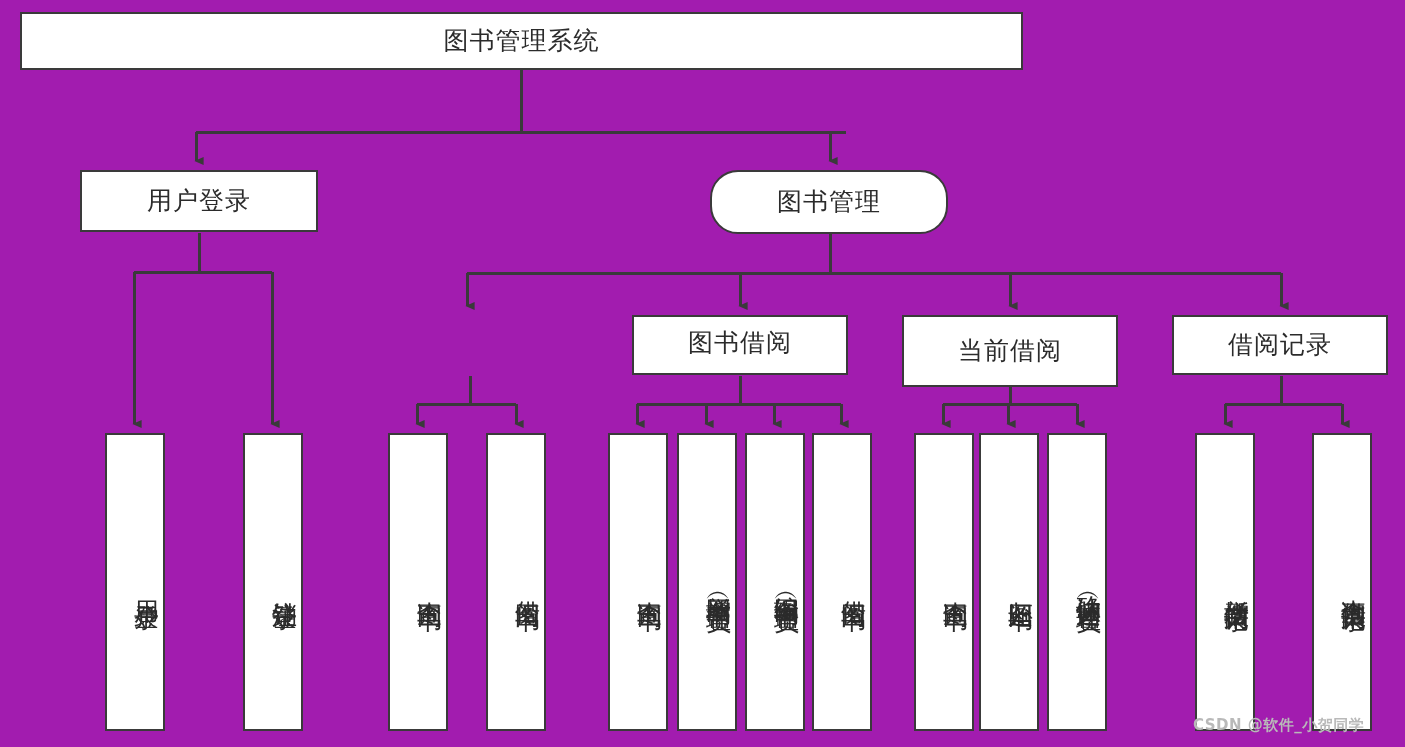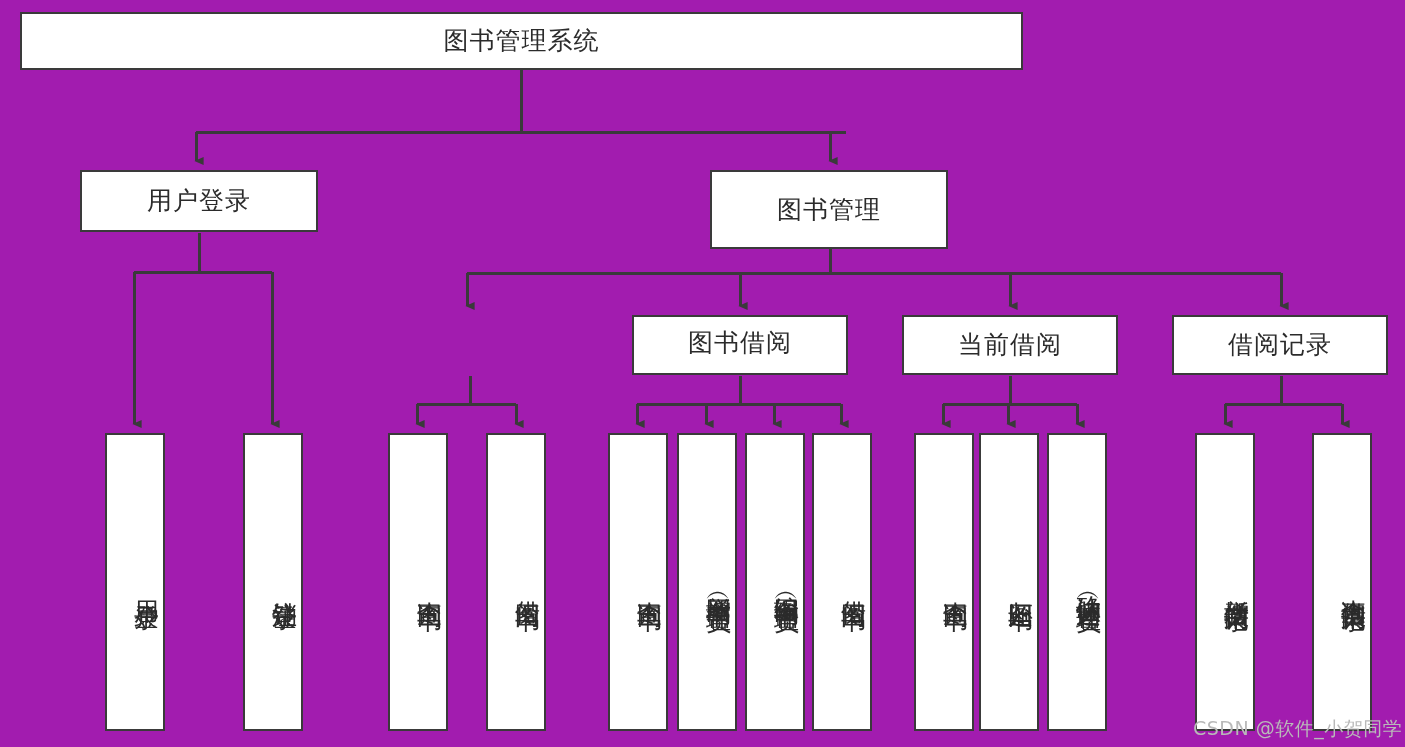--- a/index.html
+++ b/index.html
@@ -48,25 +48,26 @@
     padding-top: 6px;
     align-items: flex-start;
     justify-content: center;
   }
   .node-label {
     white-space: pre;
     display: block;
   }
   .watermark {
     position: absolute;
-    font-size: 19px;
+    font-size: 15px;
     color: #b9b9b9;
     letter-spacing: 0.5px;
     white-space: pre;
     user-select: none;
+    font-weight: bold;
   }
 </style>
 </head>
 <body>
 
 <div id="diagram-root">
 
   <svg class="diagram-canvas" viewBox="0 0 1405 747" xmlns="http://www.w3.org/2000/svg">
     <defs>
       <marker id="arrowhead" markerWidth="10" markerHeight="10" refX="4.2" refY="7.6" orient="auto" markerUnits="userSpaceOnUse">
@@ -117,28 +118,28 @@
     </g>
   </svg>
 
   <div class="node-box horizontal" style="left:20px; top:12px; width:1003px; height:58px;">
     <span class="node-label">图书管理系统</span>
   </div>
 
   <div class="node-box horizontal" style="left:80px; top:170px; width:238px; height:62px;">
     <span class="node-label">用户登录</span>
   </div>
-  <div class="node-box horizontal" style="left:710px; top:170px; width:238px; height:79px;">
+  <div class="node-box horizontal" style="left:710px; top:170px; width:238px; height:64px;border-radius:28px;">
     <span class="node-label">图书管理</span>
   </div>
 
   <div class="node-box horizontal" style="left:632px; top:315px; width:216px; height:60px;font-family:Liberation Mono, monospace;">
     <span class="node-label">图书借阅</span>
   </div>
-  <div class="node-box horizontal" style="left:902px; top:315px; width:216px; height:60px;">
+  <div class="node-box horizontal" style="left:902px; top:315px; width:216px; height:72px;">
     <span class="node-label">当前借阅</span>
   </div>
   <div class="node-box horizontal" style="left:1172px; top:315px; width:216px; height:60px;">
     <span class="node-label">借阅记录</span>
   </div>
 
   <div class="node-box vertical" style="left:105px; top:433px; width:60px; height:298px;">
     <span class="node-label">用户登录</span>
   </div>
   <div class="node-box vertical" style="left:243px; top:433px; width:60px; height:298px;">

